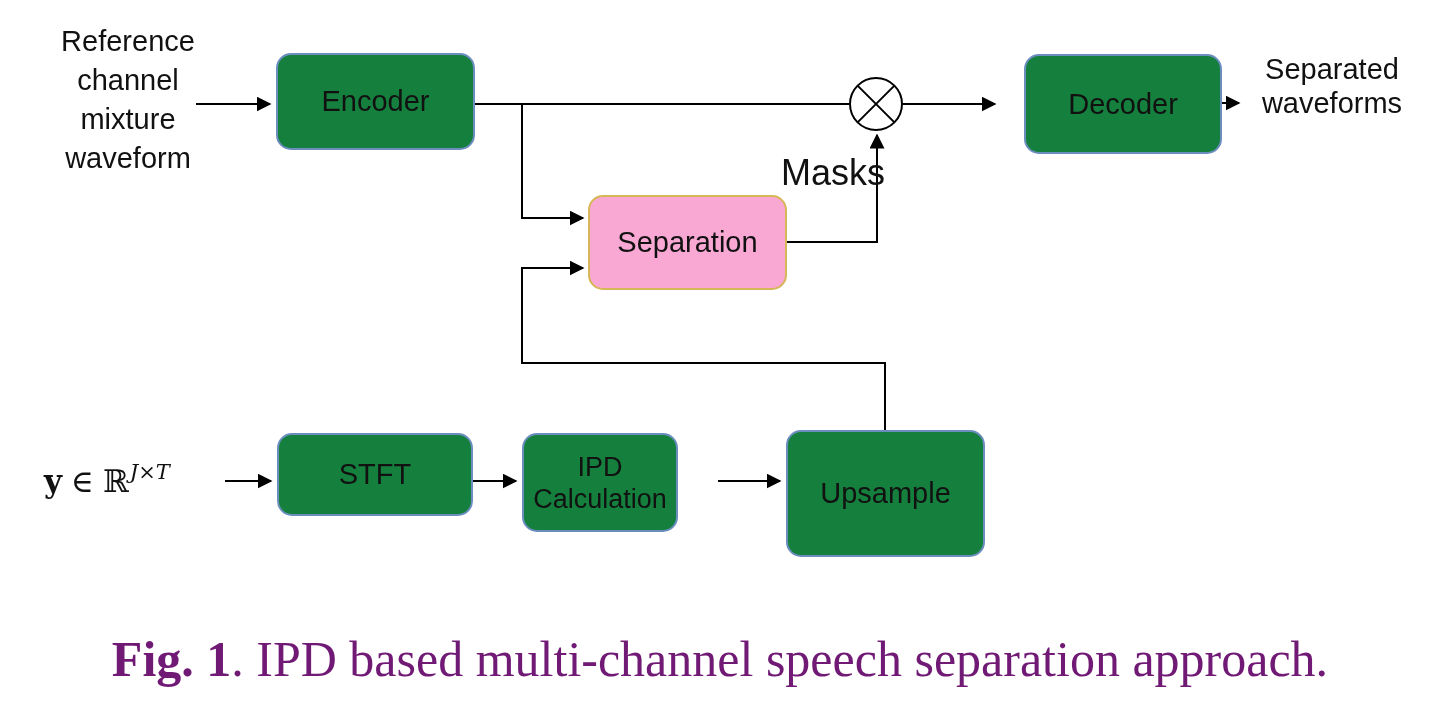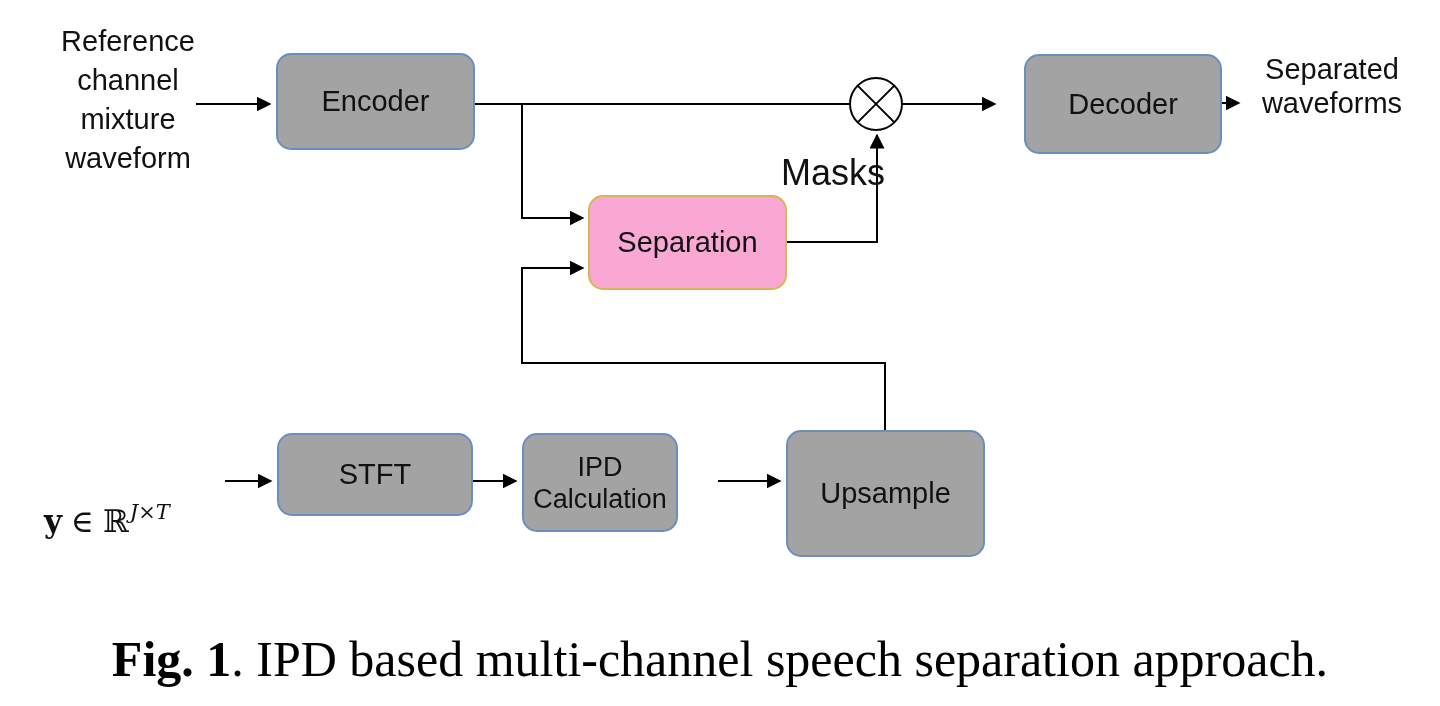--- a/index.html
+++ b/index.html
@@ -19,21 +19,21 @@
     display: flex;
     align-items: center;
     justify-content: center;
     text-align: center;
     border-radius: 15px;
     font-size: 29px;
     line-height: 33px;
     white-space: pre-line;
     box-sizing: border-box;
   }
-  .node.blue   { background: #a3a3a3; border: 2px solid #6c8ebf; }
+  .node.blue   { background: #15803d; border: 2px solid #6c8ebf; }
   .node.yellow { background: #f9a8d4; border: 2px solid #d6b656; }
 
   .node-encoder    { left: 276px;  top: 53px;  width: 199px; height: 97px;  }
   .node-decoder    { left: 1024px; top: 54px;  width: 198px; height: 100px;  }
   .node-separation { left: 588px;  top: 195px; width: 199px; height: 95px;  }
   .node-stft       { left: 277px;  top: 433px; width: 196px; height: 83px;  }
   .node-ipd        { left: 522px;  top: 433px; width: 156px; height: 99px;  font-size: 27px; line-height: 32px; }
   .node-upsample   { left: 786px;  top: 430px; width: 199px; height: 127px; }
 
   .txt { position: absolute; white-space: pre-line; }
@@ -46,35 +46,35 @@
     text-align: center; font-size: 29px; line-height: 34px;
   }
   .masks-label {
     left: 778px; top: 152px; width: 110px;
     text-align: center; font-size: 36px;
   }
 
   .math-label {
     position: absolute; left: 44px; top: 454px;
     font-family: "DejaVu Serif", serif;
-    font-size: 31px; line-height: 40px; margin-top: 40px;
+    font-size: 31px; line-height: 40px;
   }
   .math-label .m-y  { font-weight: bold; }
   .math-label .m-in { margin: 0 9px; }
   .math-label .m-sup {
     font-style: italic; font-size: 21px;
     position: relative; top: -2px; left: 1px;
   }
 
   .caption {
     position: absolute; left: 0; top: 630px; width: 1440px;
     text-align: center;
     font-family: "Liberation Serif", serif;
     font-size: 50px; line-height: 58px;
-    color: #000000;
+    color: #701a75;
   }
   .caption .cap-label { font-weight: bold; }
 </style>
 </head>
 <body>
 
 <div class="stage">
 
   <svg class="wires" viewBox="0 0 1440 706" xmlns="http://www.w3.org/2000/svg">
     <defs>

